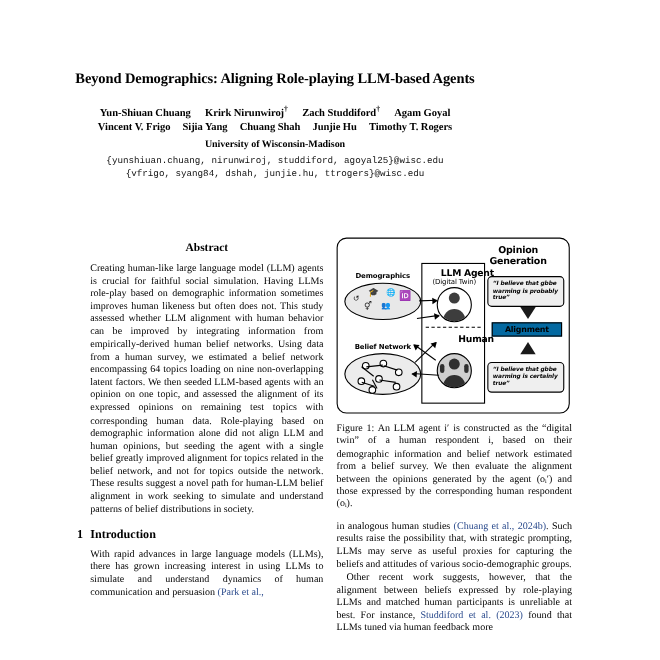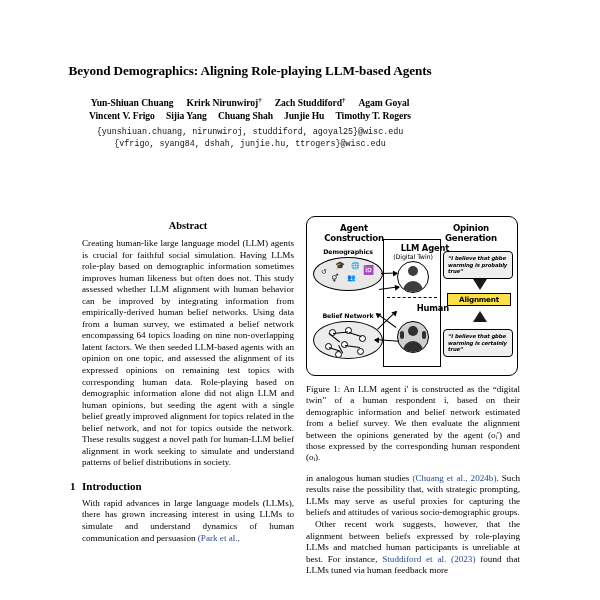--- a/index.html
+++ b/index.html
@@ -121,21 +121,21 @@
     position:absolute;width:70px;background:#efefef;border:1.2px solid #000;
     border-radius:4px;box-sizing:border-box;padding:3px 3px 3px 4px;
     font-size:5.3px;line-height:6.6px;font-style:italic;font-weight:bold;
     letter-spacing:-0.1px;
   }
   .bubble.b1{left:136px;top:34px;}
   .bubble.b2{left:136px;top:112px;}
 
   .align-box{
     position:absolute;left:140px;top:76px;width:64px;height:13px;
-    border:1.4px solid #000;background:#fde047;box-sizing:border-box;
+    border:1.4px solid #000;background:#0369a1;box-sizing:border-box;
     text-align:center;font-weight:bold;font-size:7.2px;line-height:11px;
     letter-spacing:-0.2px;
   }
   .blkarrow{position:absolute;width:0;height:0;left:166px;}
   .blkarrow.down{top:62px;border-left:7px solid transparent;border-right:7px solid transparent;border-top:11px solid #1a1a1a;}
   .blkarrow.up{top:94px;border-left:7px solid transparent;border-right:7px solid transparent;border-bottom:11px solid #1a1a1a;}
 
   .arrow{position:absolute;height:0;border-top:1.3px solid #000;transform-origin:0 0;}
   .arrow::after{
     content:"";position:absolute;right:-1px;top:-3px;width:0;height:0;
@@ -156,20 +156,21 @@
       <span>Beyond Demographics: Aligning Role-playing LLM-based Agents</span><br>
     </div>
 
     <div class="authors">
       <div class="row">
         <span class="nm">Yun-Shiuan Chuang</span><span class="sp1"></span><span class="nm">Krirk Nirunwiroj</span><sup class="dag">†</sup><span class="sp1"></span><span class="nm">Zach Studdiford</span><sup class="dag">†</sup><span class="sp1"></span><span class="nm">Agam Goyal</span>
       </div>
       <div class="row">
         <span class="nm">Vincent V. Frigo</span><span class="sp2"></span><span class="nm">Sijia Yang</span><span class="sp2"></span><span class="nm">Chuang Shah</span><span class="sp2"></span><span class="nm">Junjie Hu</span><span class="sp2"></span><span class="nm">Timothy T. Rogers</span>
       </div>
+      <div class="affil">University of Wisconsin-Madison</div>
     </div>
 
     <div class="emails">
       <div>{yunshiuan.chuang, nirunwiroj, studdiford, agoyal25}@wisc.edu</div>
       <div>{vfrigo, syang84, dshah, junjie.hu, ttrogers}@wisc.edu</div>
     </div>
   </div>
 
   <div class="cols">
 
@@ -182,24 +183,20 @@
       </div>
 
       <p class="body"><span>With rapid advances in large language models (LLMs), there has grown increasing interest in using LLMs to simulate and understand dynamics of human communication and persuasion </span><span class="cite">(Park et al.,</span></p>
     </div>
 
     <div class="col col-right">
 
       <div class="figure">
         <div class="fig-box">
 
-          <div class="f-title f-agentcons">
-            <span>Agent</span><br>
-            <span>Construction</span>
-          </div>
 
           <div class="f-title f-opingen">
             <span>Opinion</span><br>
             <span>Generation</span>
           </div>
 
           <div class="ell-lbl demo">Demographics</div>
           <div class="ell demo"></div>
           <span class="dicon" style="left:14px;top:52px;">↺</span>
           <span class="dicon" style="left:28px;top:45px;font-size:8px;">🎓</span>

